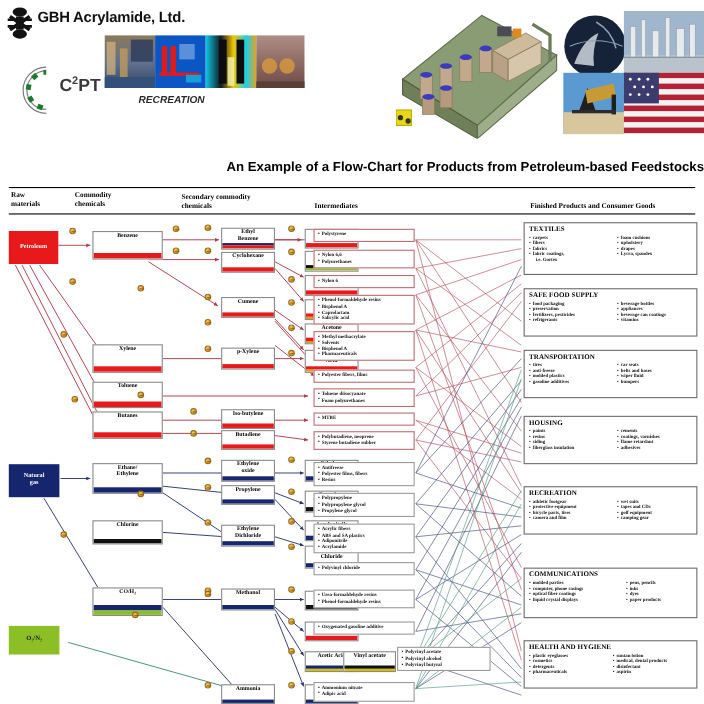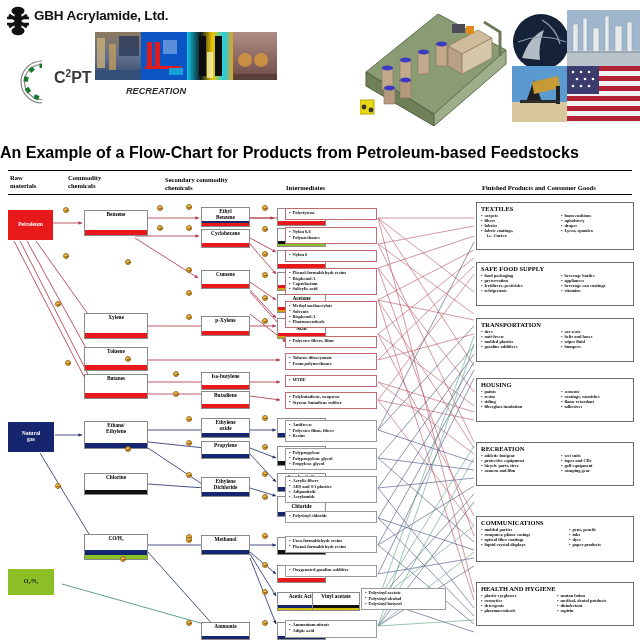--- a/index.html
+++ b/index.html
@@ -35,23 +35,23 @@
     font-family: "Liberation Sans", sans-serif;
     font-style: italic; font-weight: bold; font-size: 9.2px;
     color: #2b2b2b; line-height: 11px;
   }
 
   .photo-strip { position: absolute; }
 
   
   #chart-title {
     position: absolute; left: 0; top: 144px; width: 640px;
-    text-align: left;
+    text-align: right;
     font-family: "Liberation Sans", sans-serif;
-    font-weight: bold; font-size: 16px; color: #000;
+    font-weight: bold; font-size: 12px; color: #000;
   }
   #header-rule {
     position: absolute; left: 8px; top: 170px; width: 624px;
     height: 1px; background: #000;
   }
   #header-rule2 {
     position: absolute; left: 8px; top: 194px; width: 624px;
     height: 1px; background: #000;
   }
   .col-head {

